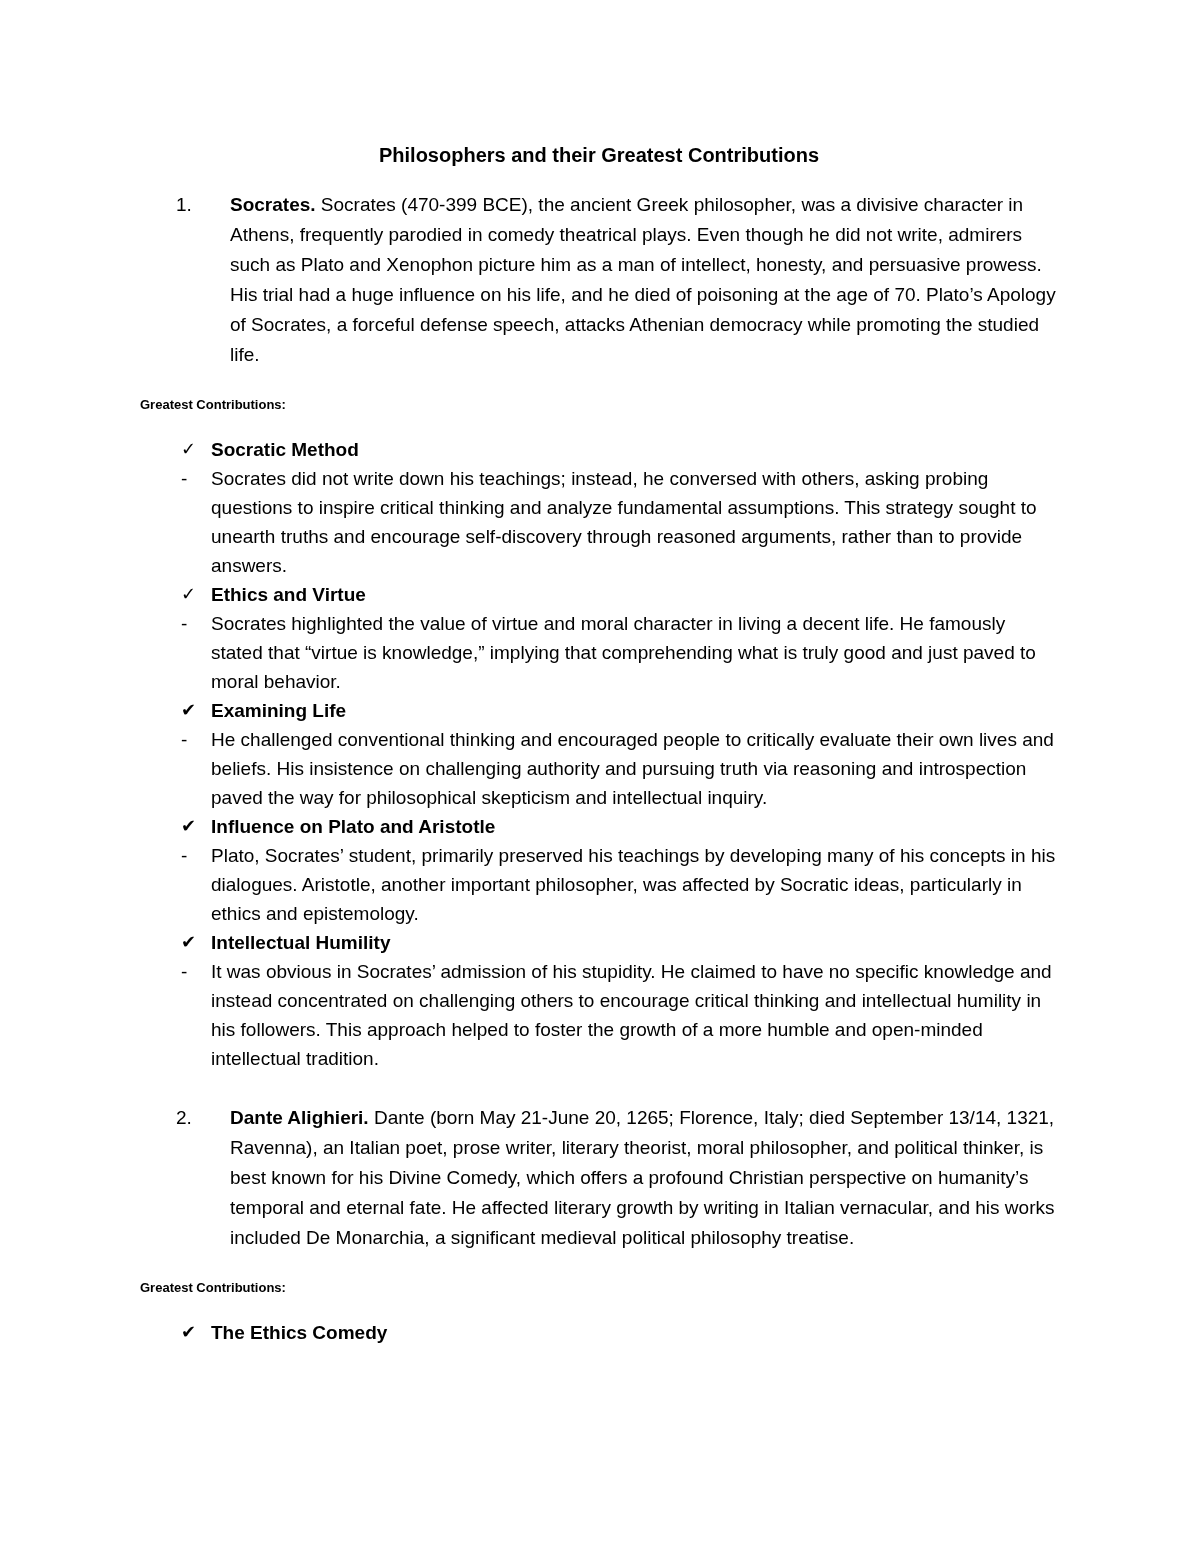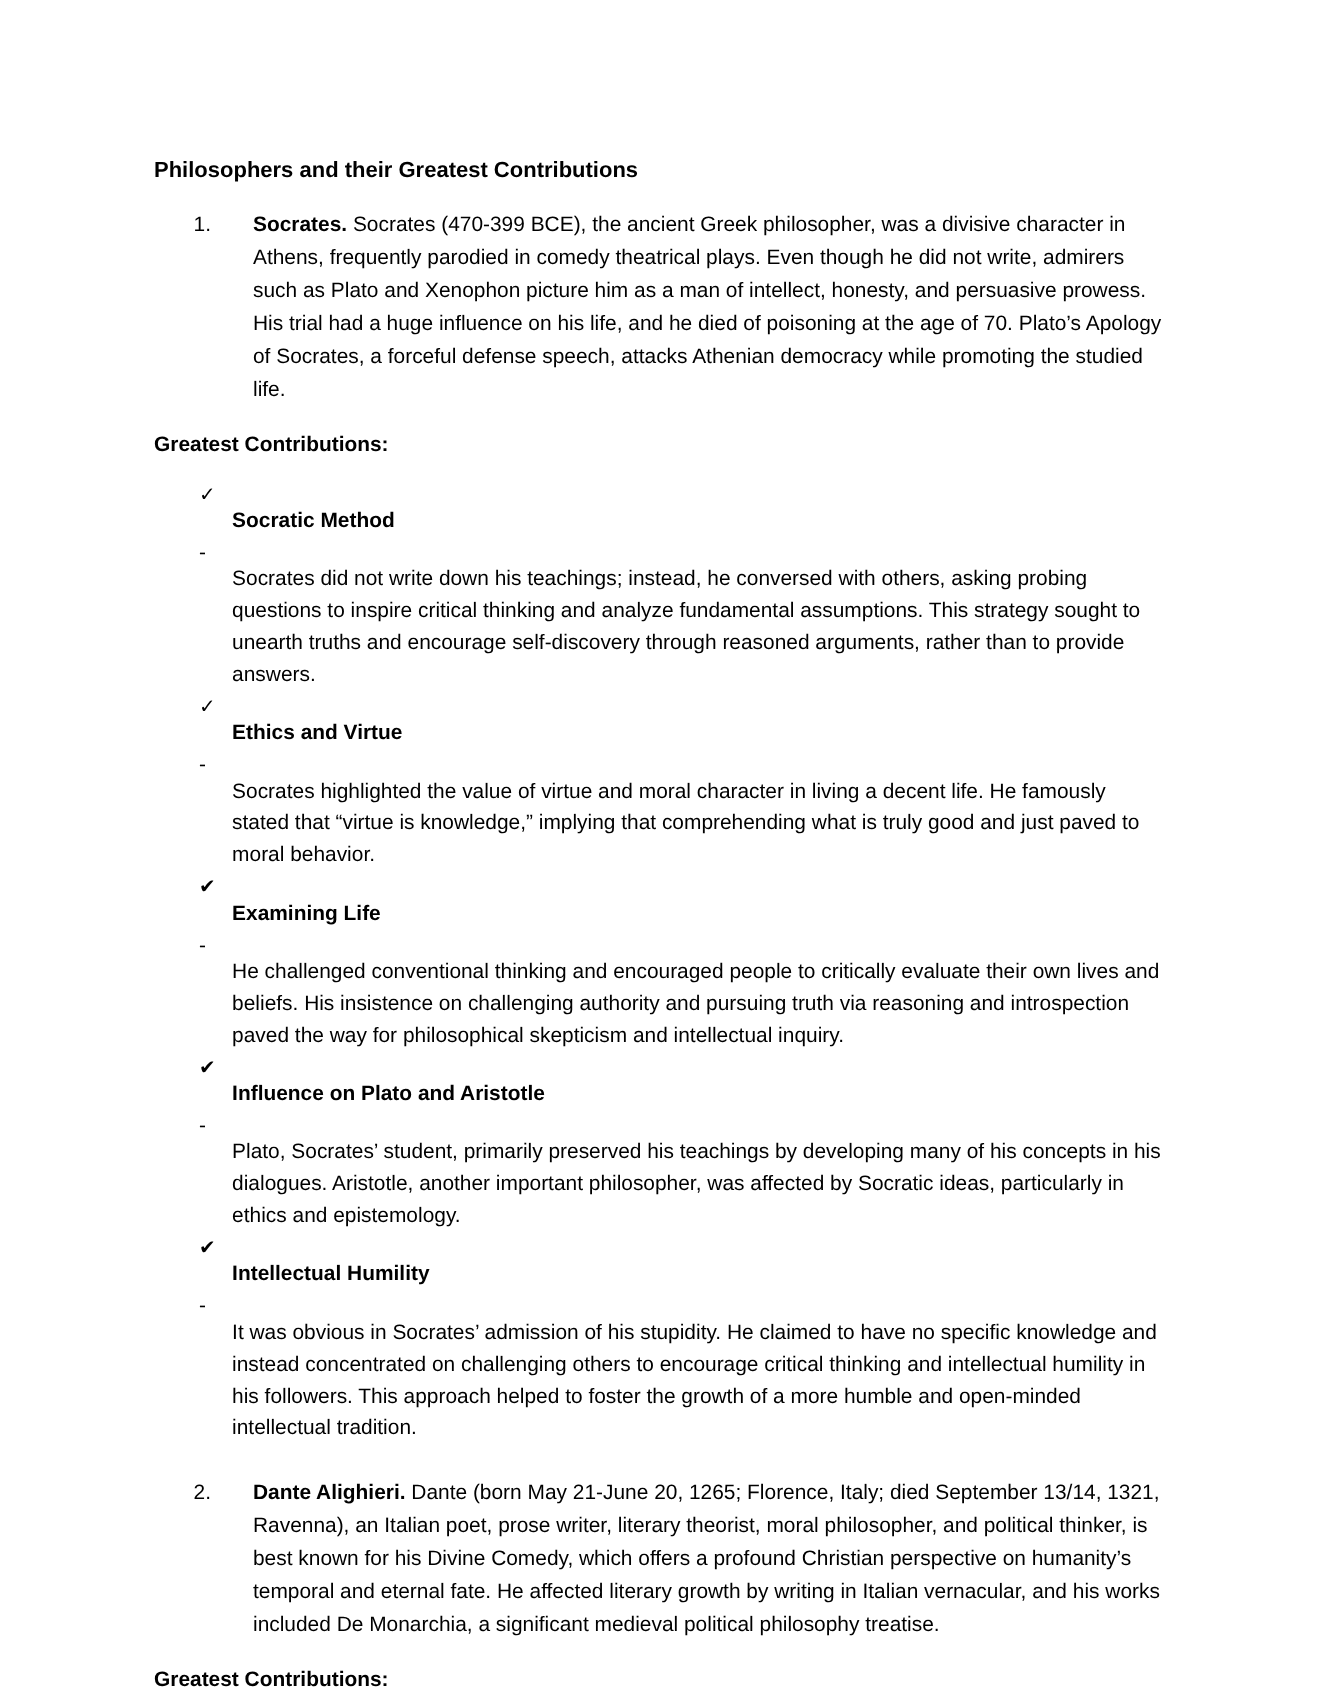--- a/index.html
+++ b/index.html
@@ -9,53 +9,53 @@
     min-height: 1553px;
     margin: 0 auto;
     background: #ffffff;
     color: #000000;
     font-family: "Liberation Sans", sans-serif;
     font-size: 19px;
     line-height: 29px;
     padding: 140px 142px 60px 140px;
   }
   .doc-title {
-    text-align: left;
+    text-align: center;
     font-size: 20px;
     font-weight: 700;
     line-height: 30px;
     margin-bottom: 20px;
   }
   .entry {
     display: flex;
     margin-left: 36px;
     margin-bottom: 20px;
     line-height: 30px;
   }
   .entry .marker {
     flex: 0 0 35px;
   }
   .entry-text { flex: 1; margin-left: 19px; }
   .entry-text strong { font-weight: 700; }
   .contrib-heading {
-    font-size: 19px;
+    font-size: 13px;
     font-weight: 700;
     margin-bottom: 16px;
   }
   .contrib-list {
     margin-bottom: 30px;
   }
   .row {
     display: flex;
     margin-left: 41px;
   }
   .row .marker {
     flex: 0 0 30px;
   }
-  .row .body { flex: 1; margin-top: 24px; }
+  .row .body { flex: 1; }
   .check-title { font-weight: 700; }
   .check-glyph { font-size: 18px; }
   .dash-glyph { }
   .last-contrib { margin-bottom: 0; }
 </style>
 </head>
 <body>
 
 <div class="page">
 

